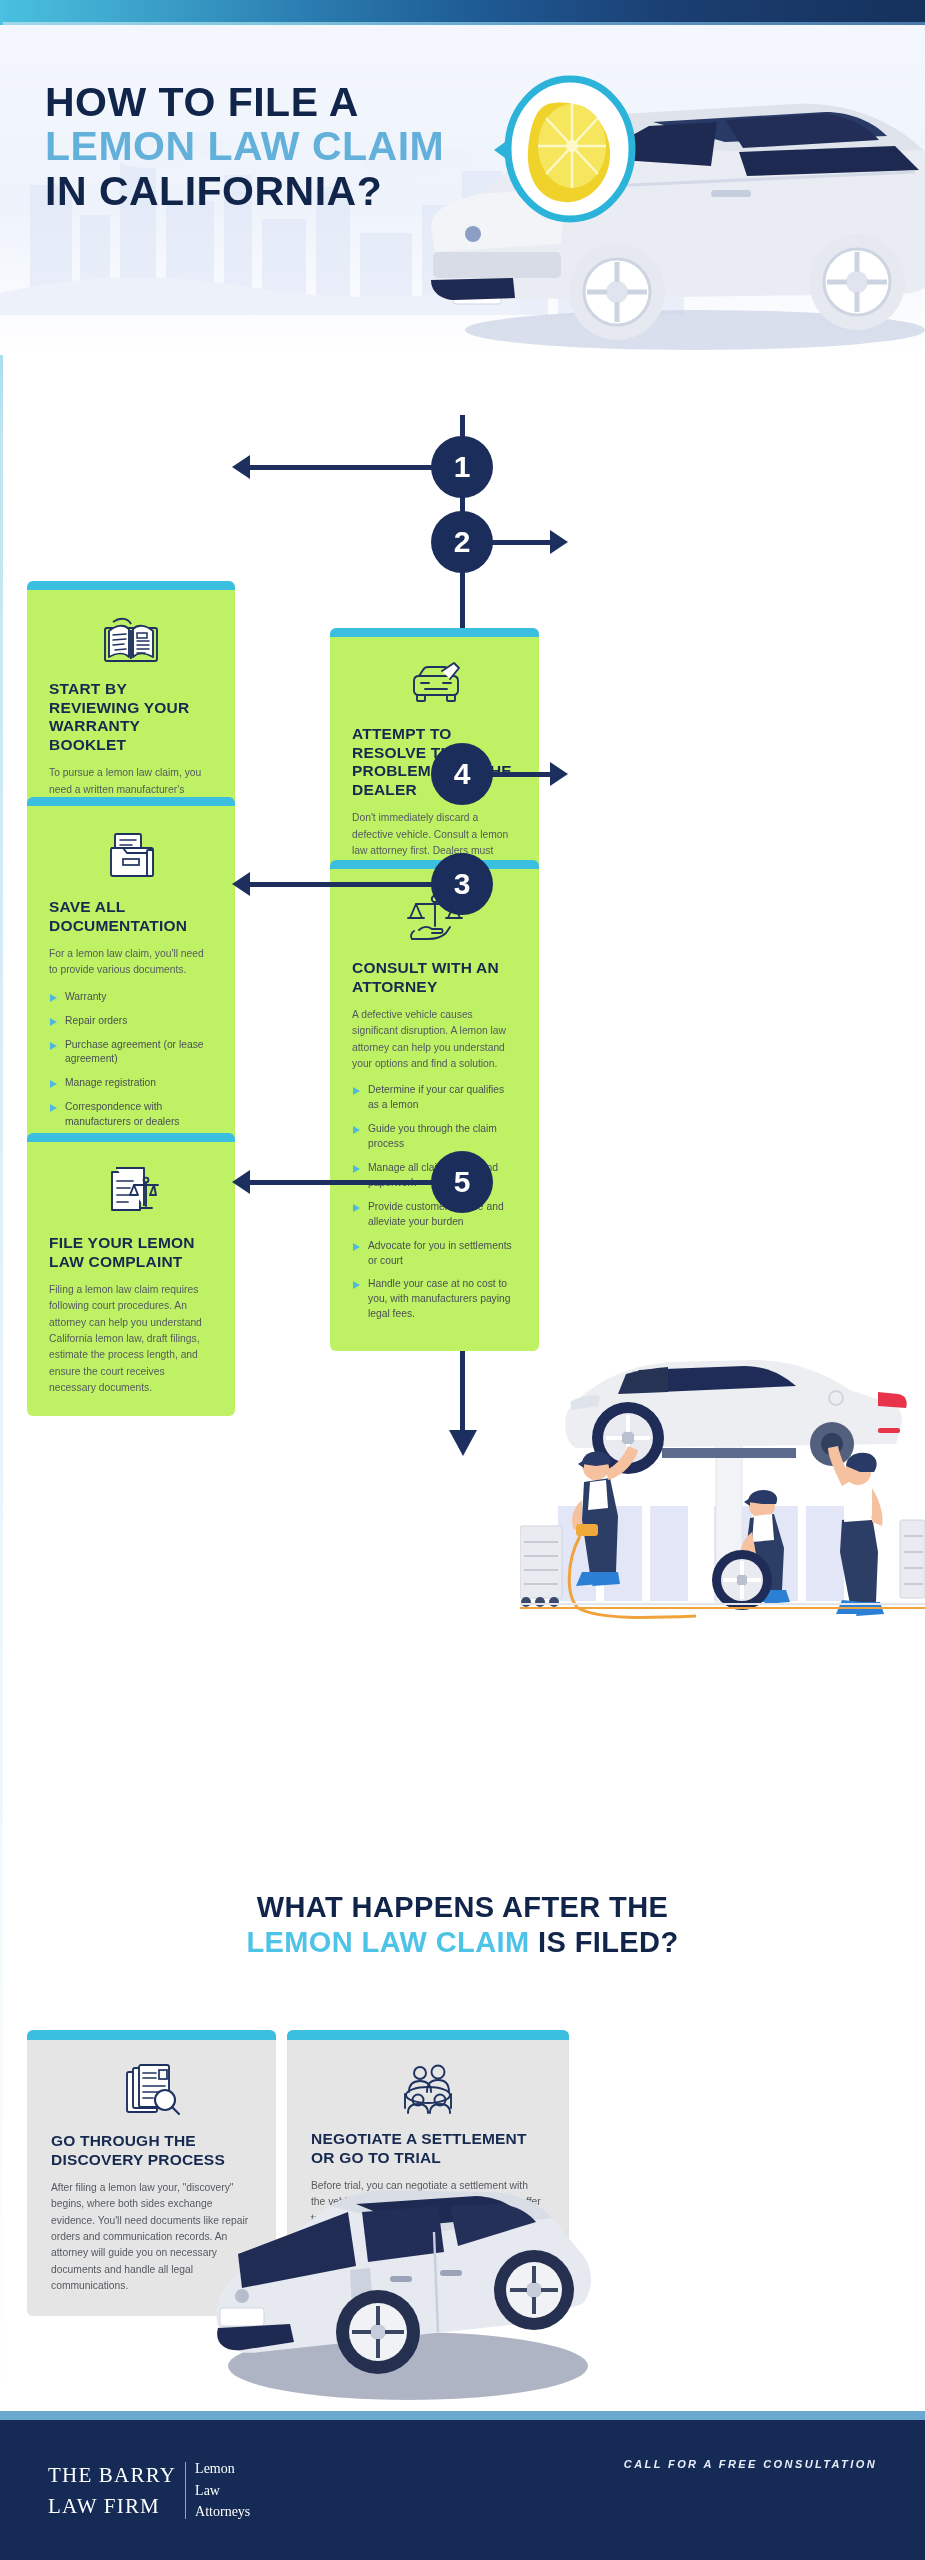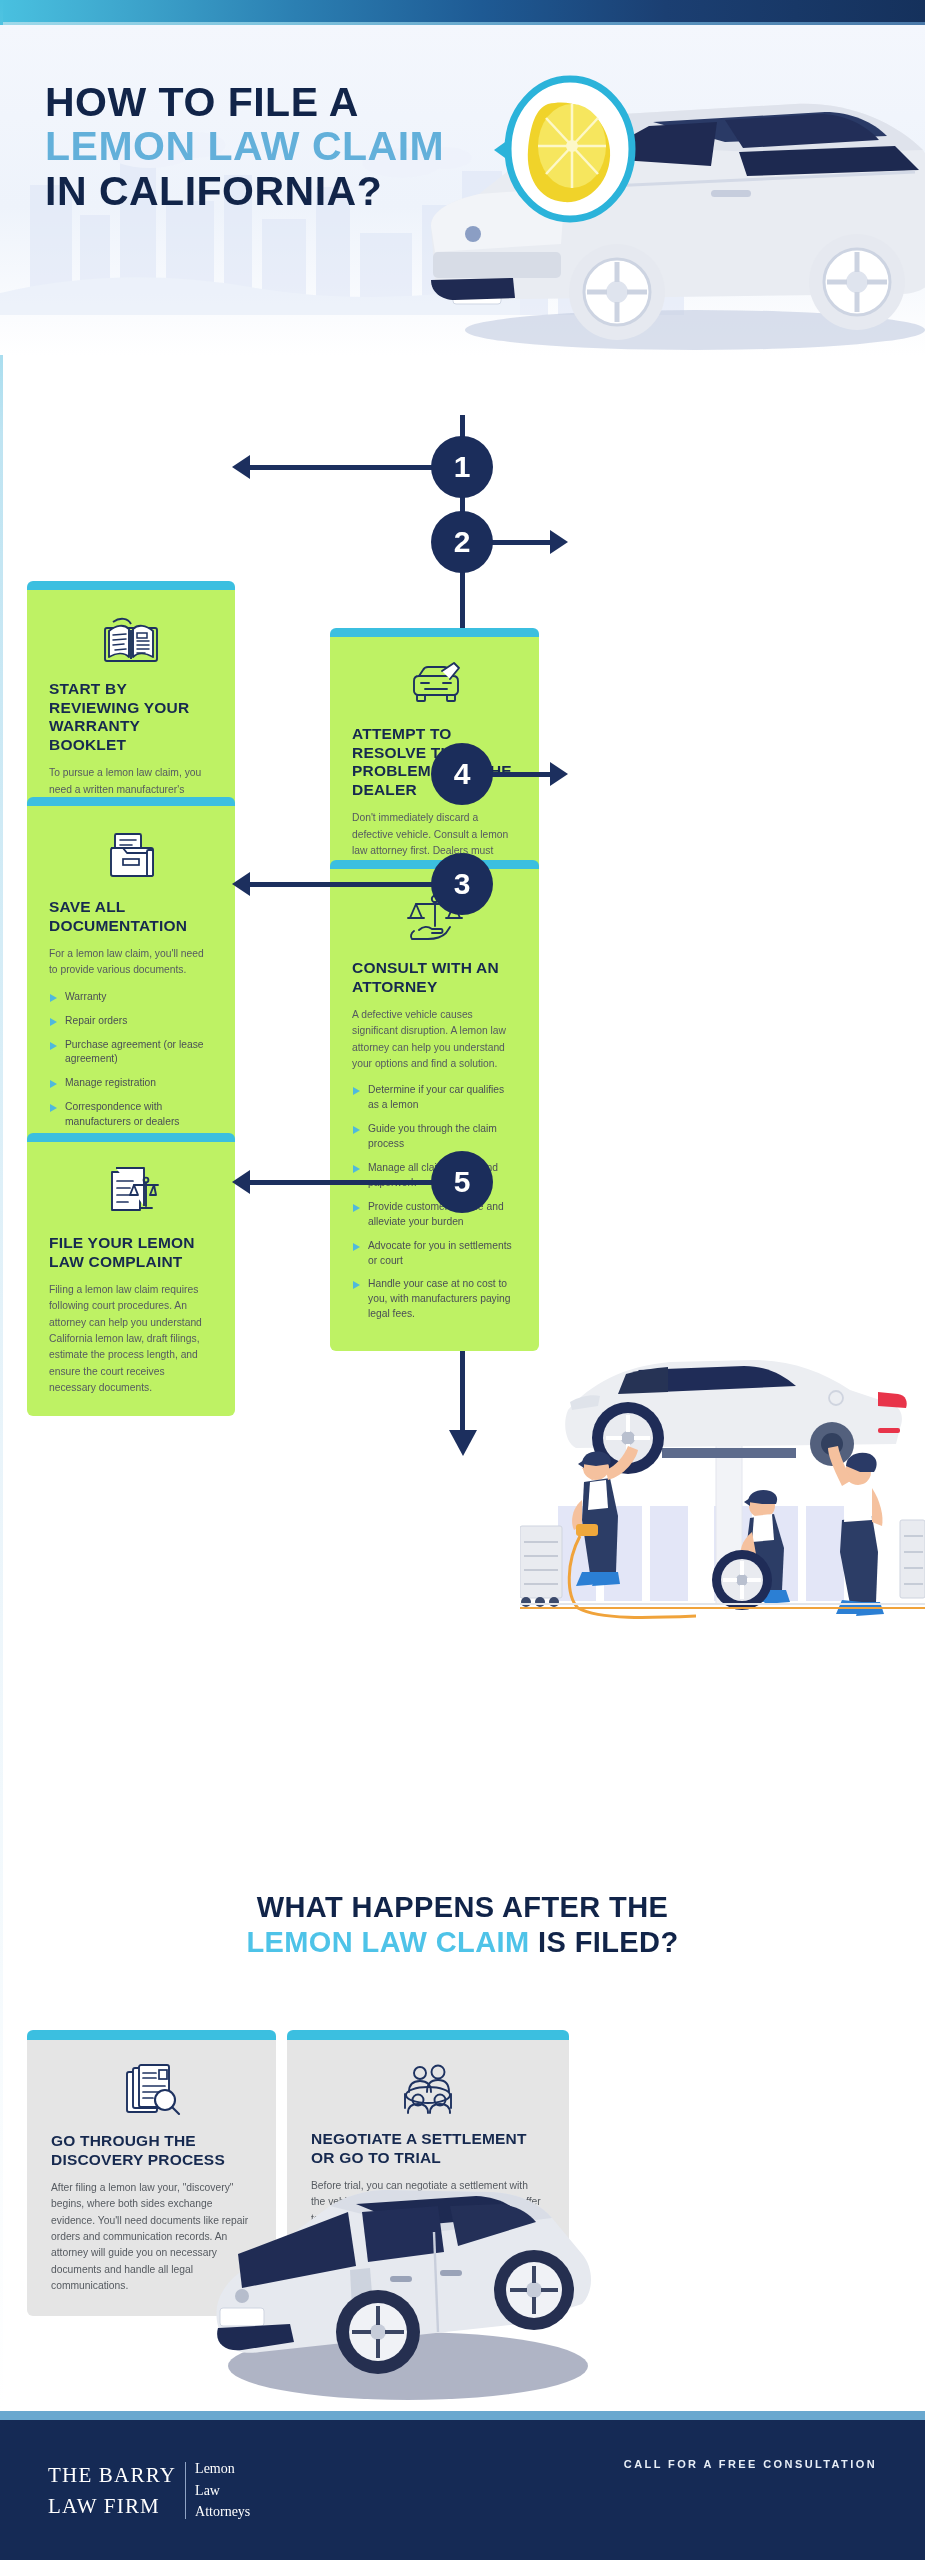--- a/index.html
+++ b/index.html
@@ -132,21 +132,21 @@
   .logo { position: absolute; left: 48px; top: 38px; display: flex; align-items: center; }
   .logo-main {
     font-family: Liberation Serif, serif; color: #ffffff; font-size: 21px;
     letter-spacing: 1.2px; line-height: 1.45; text-align: left; padding-right: 9px;
   }
   .logo-div { width: 1px; height: 57px; background: #8fa3c4; }
   .logo-sub {
     font-family: "Liberation Serif", serif; color: #ffffff; font-size: 14px;
     line-height: 1.55; padding-left: 9px;
   }
-  .cta { position: absolute; right: 48px; top: 38px; text-align: right; }
+  .cta { position: absolute; right: 48px; top: 38px; text-align: right; font-style: italic; }
   .cta-small {
     color: #e7eef7; font-size: 11px; letter-spacing: 2.4px; margin-bottom: 6px;
     font-family: "Liberation Sans Narrow","Liberation Sans", sans-serif; font-weight: 700;
   }
   .cta-phone {
     font-family: "Liberation Sans Narrow","Liberation Sans", sans-serif;
     font-weight: 900; font-size: 34px; color: #4ec3e8; letter-spacing: 1px;
   }
 </style>
 </head>

